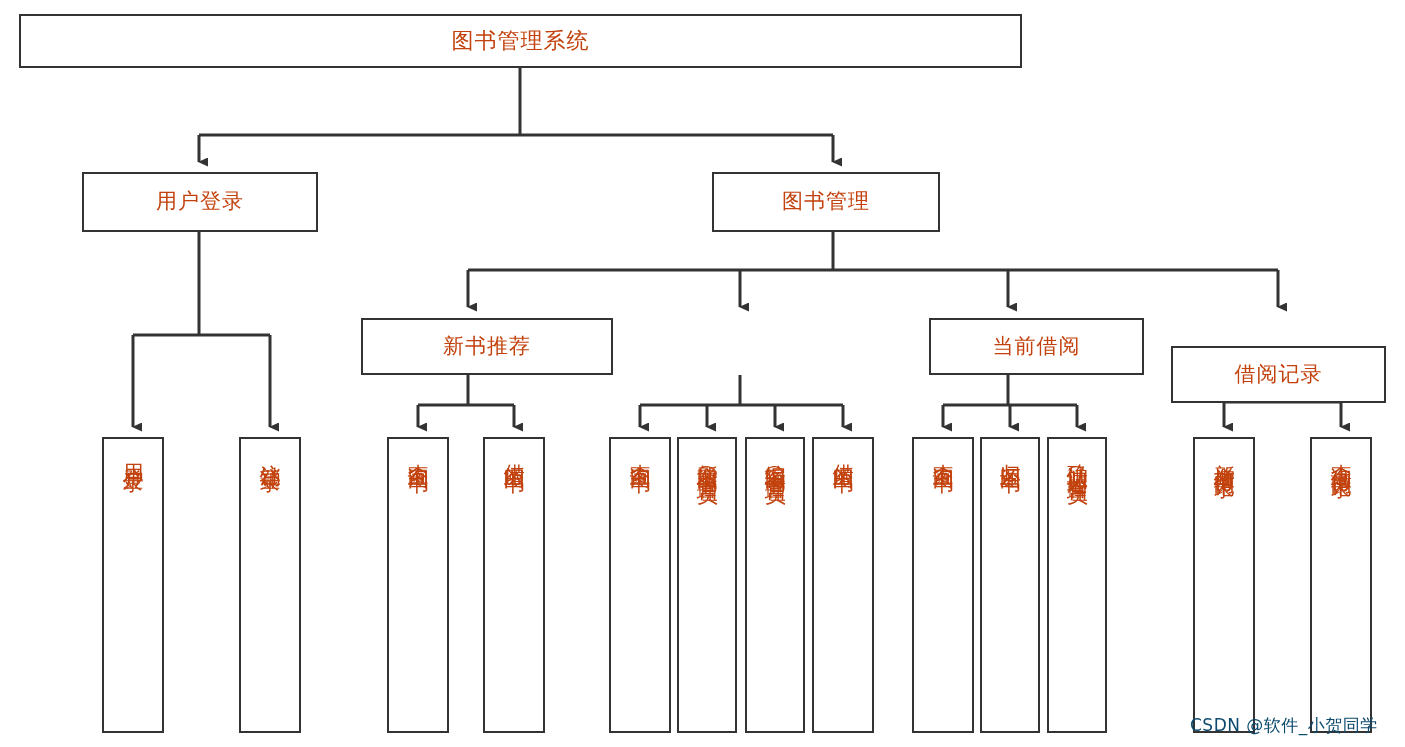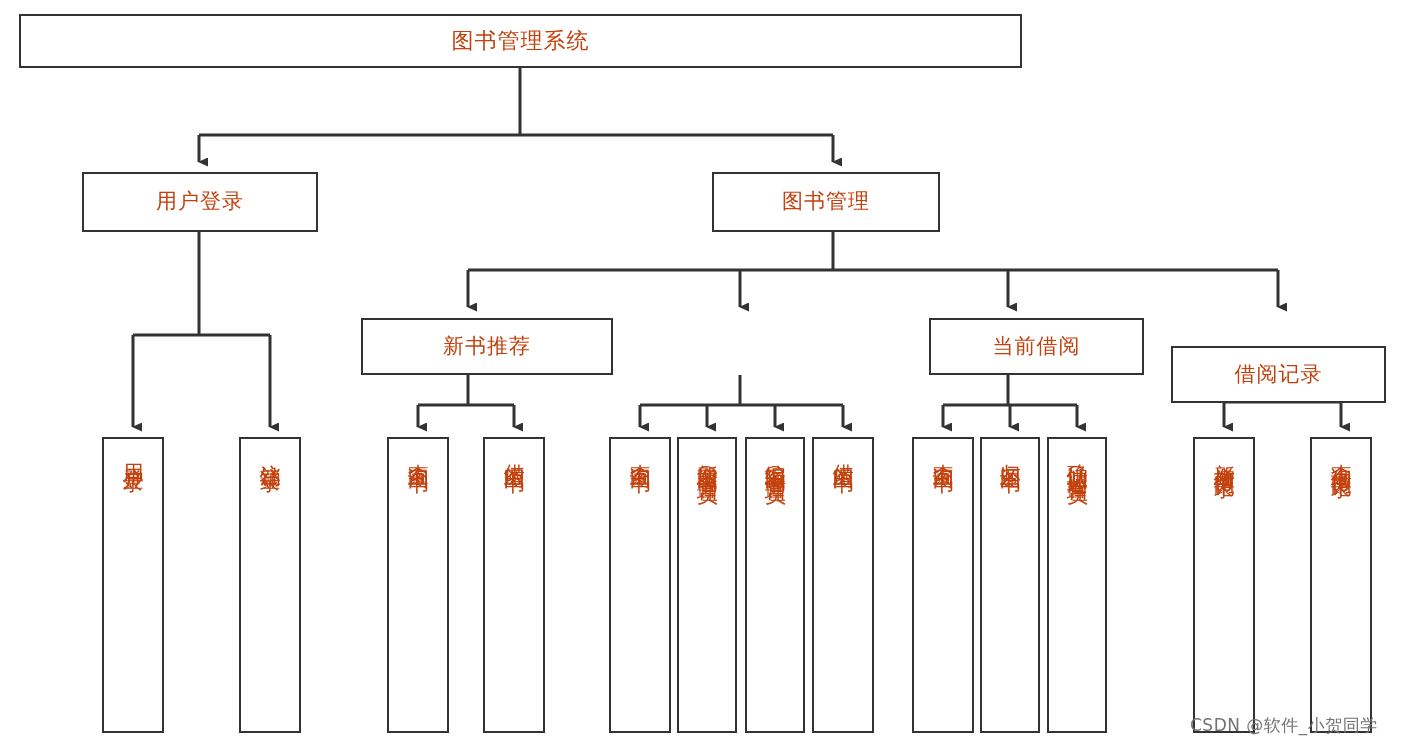--- a/index.html
+++ b/index.html
@@ -51,21 +51,21 @@
     writing-mode: vertical-rl;
     text-orientation: upright;
     font-size: 21px;
     letter-spacing: 3px;
     line-height: 1.25;
     white-space: nowrap;
   }
   #node-root .node-label { font-size: 22px; }
   .watermark {
     position: absolute;
-    color: #737373;
+    color: #0c4a6e;
     font-size: 17px;
     white-space: nowrap;
     letter-spacing: 0.5px;
     user-select: none;
   }
 </style>
 </head>
 <body>
 
 <div id="diagram-root">

